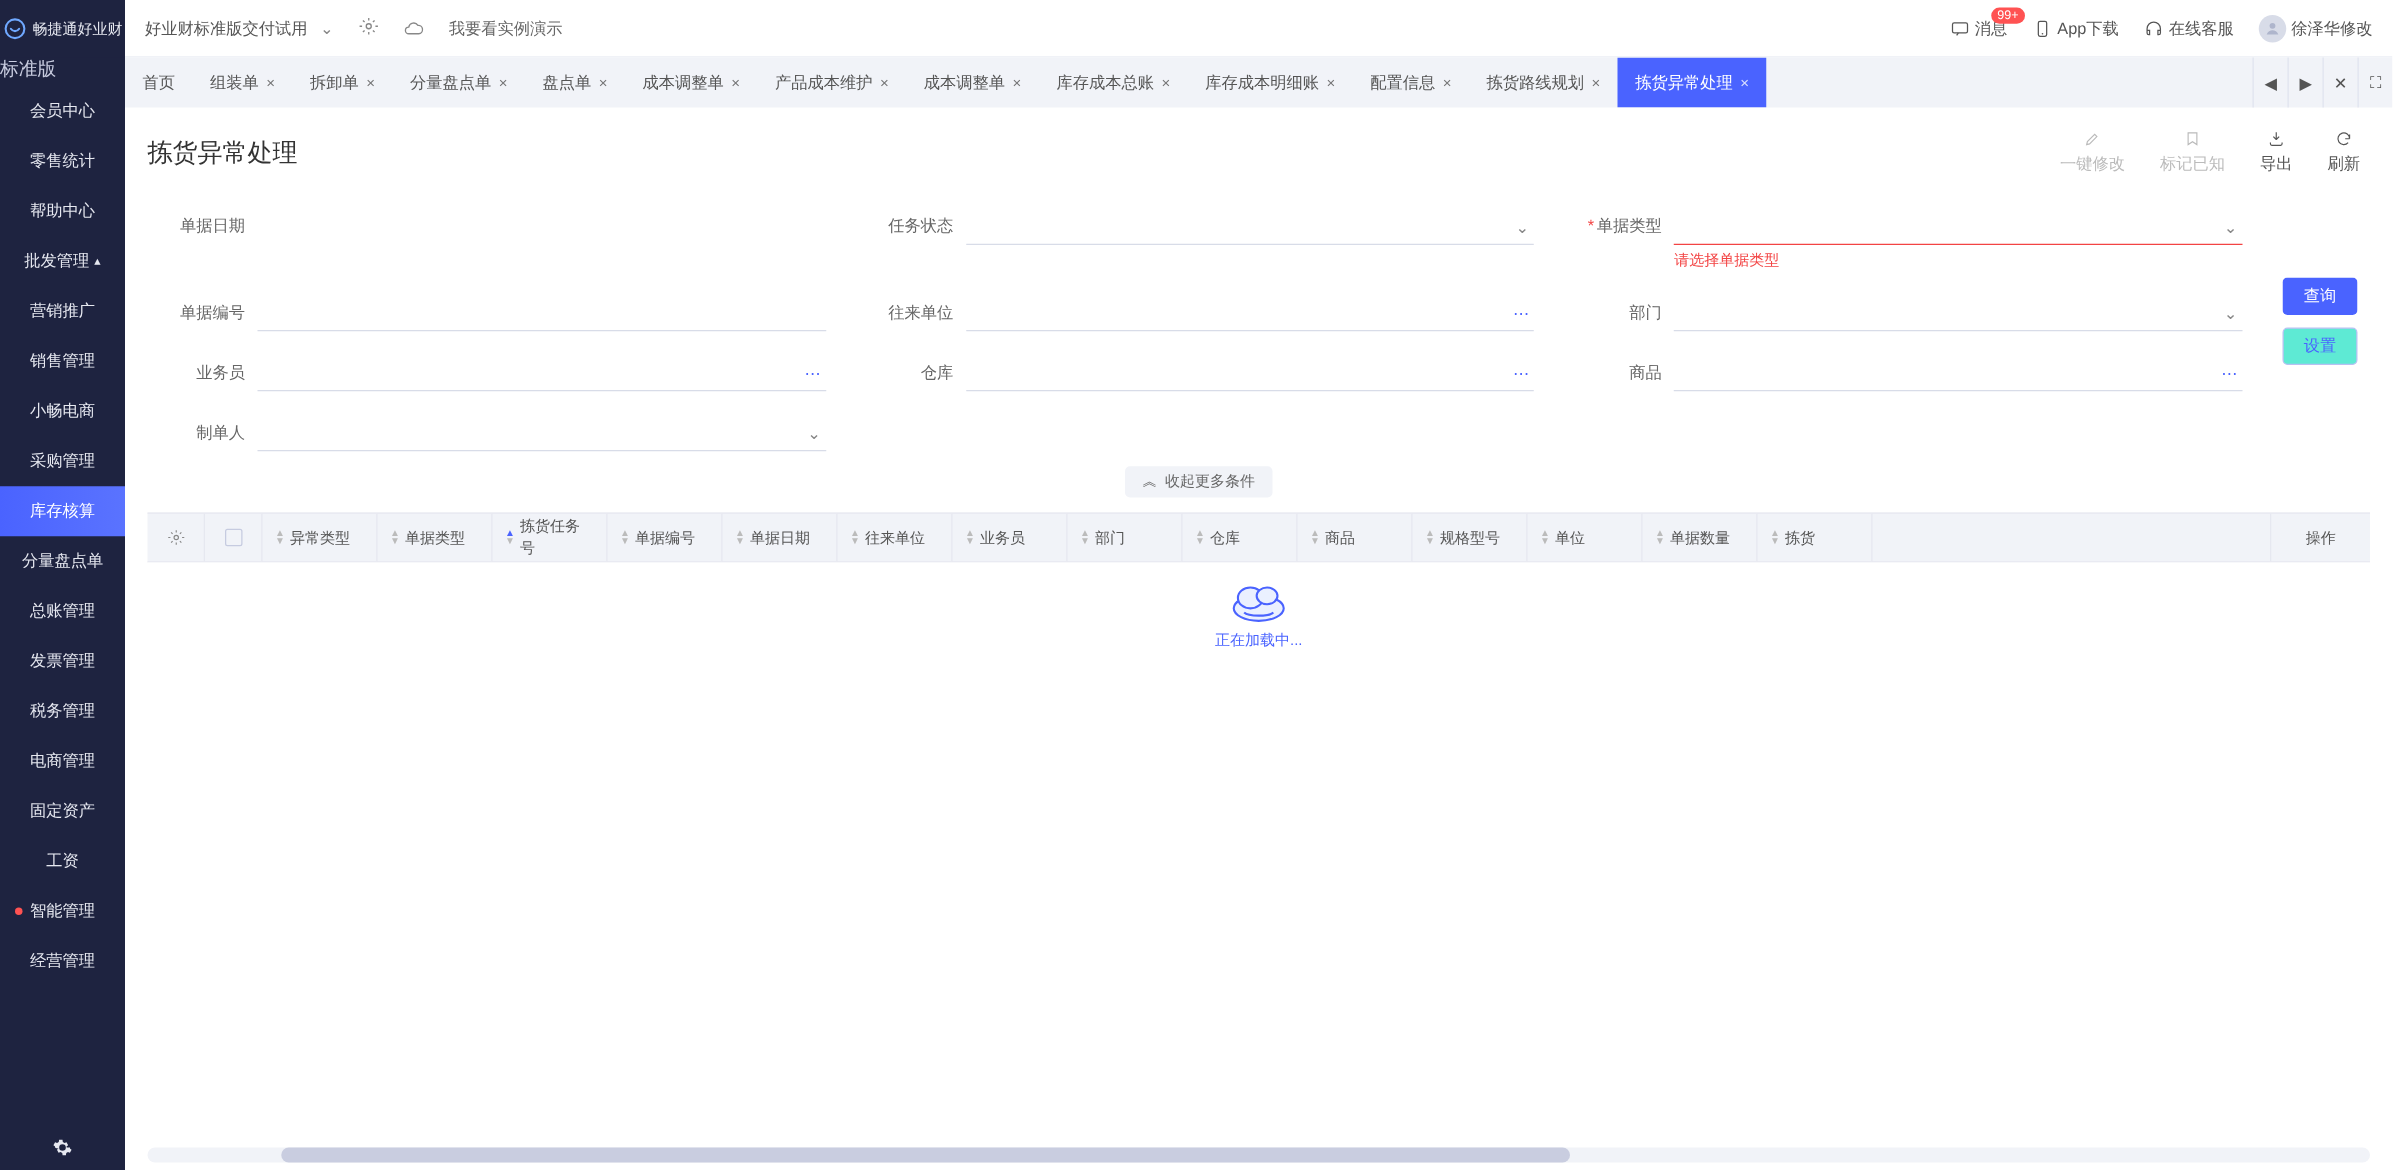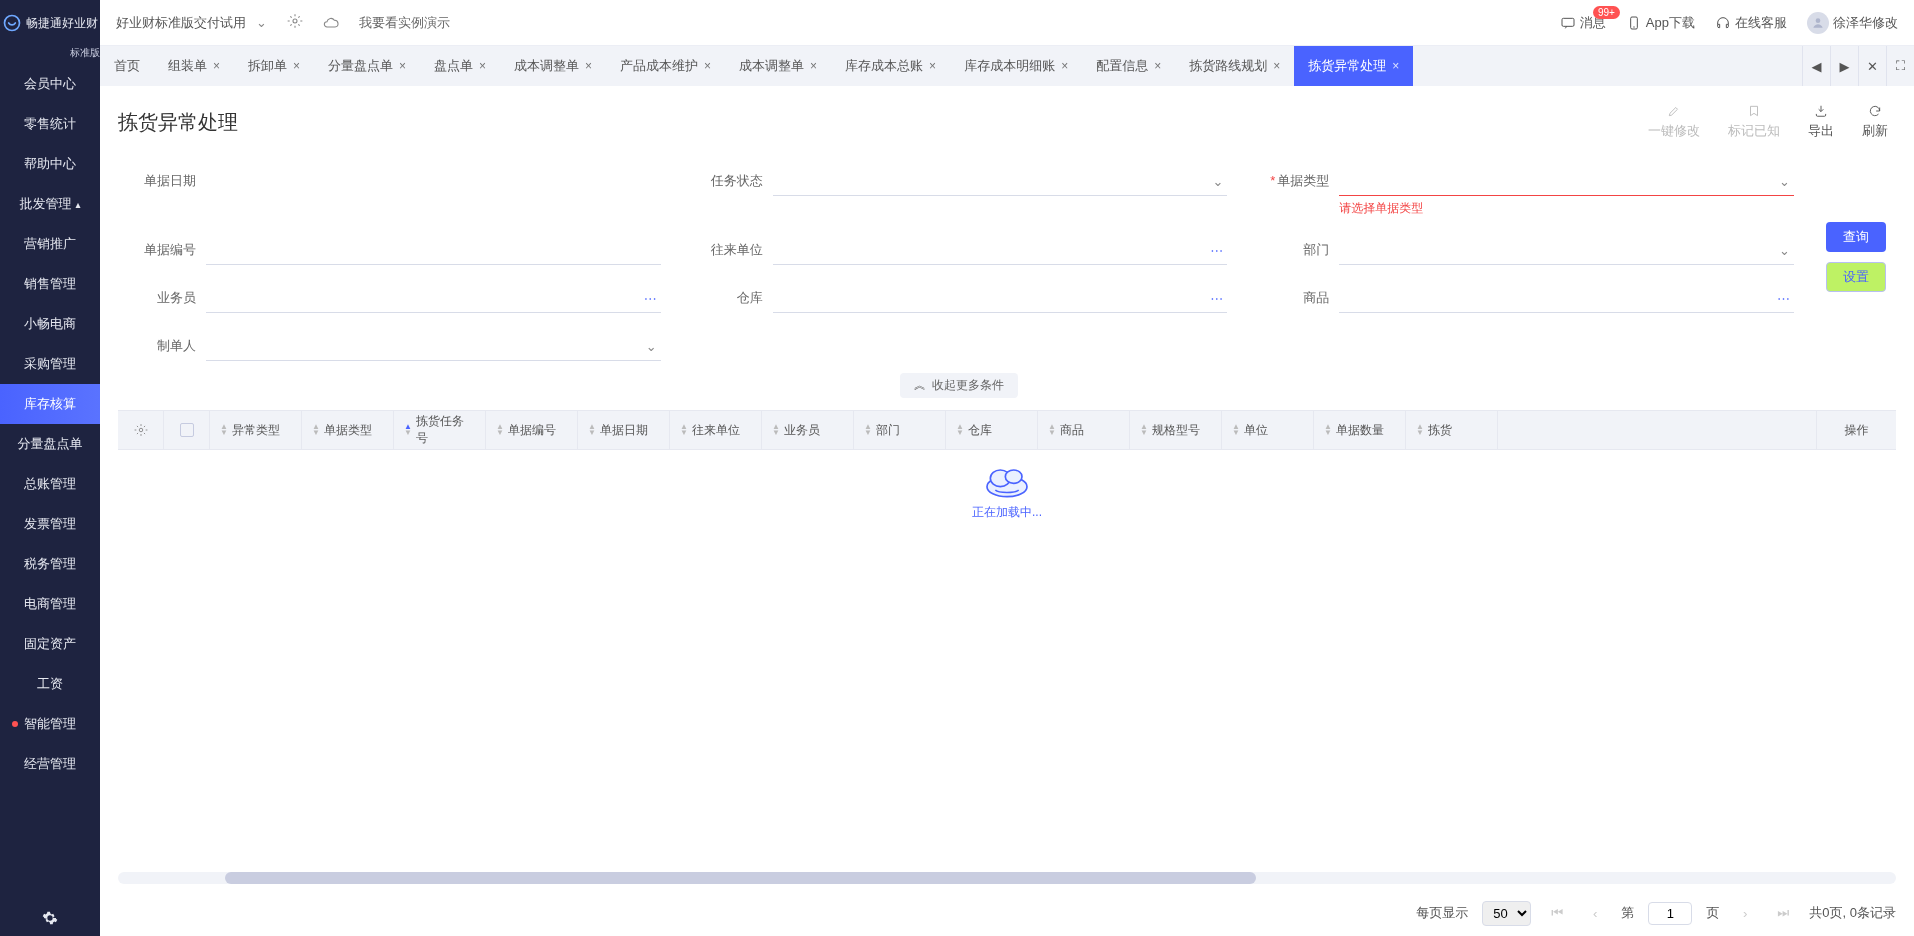--- a/index.html
+++ b/index.html
@@ -4,21 +4,21 @@
 <style>
   * { box-sizing: border-box; margin: 0; padding: 0; }
   html, body { height: 100%; font-family: "Microsoft YaHei", "PingFang SC", sans-serif; font-size: 13px; color: #333; background: #fff; }
   body { display: flex; overflow: hidden; }
 
   
   .sidebar { width: 100px; background: #1e2340; color: #e6e8f0; display: flex; flex-direction: column; flex-shrink: 0; }
   .sidebar-logo { height: 46px; display: flex; align-items: center; justify-content: center; gap: 4px; background: #1e2340; font-size: 12px; }
   .sidebar-logo svg { width: 20px; height: 20px; }
   .sidebar-logo-text { font-size: 12px; }
-  .sidebar-sub { font-size: 10px; text-align: right; padding-bottom: 4px; color: #c9cde0; }
+  .sidebar-sub { font-size: 15px; text-align: left; padding-bottom: 4px; color: #c9cde0; }
   .sidebar-menu { flex: 1; overflow-y: auto; }
   .sidebar-item { height: 40px; display: flex; align-items: center; justify-content: center; font-size: 13px; cursor: pointer; color: #e6e8f0; position: relative; }
   .sidebar-item.active { background: linear-gradient(90deg, #4a63ff, #5a73ff); color: #fff; }
   .sidebar-item .caret { margin-left: 4px; font-size: 10px; }
   .sidebar-item .dot { width: 6px; height: 6px; border-radius: 50%; background: #ff5252; position: absolute; left: 12px; top: 50%; transform: translateY(-50%); }
   .sidebar-footer { height: 36px; display: flex; align-items: center; justify-content: center; color: #e6e8f0; }
 
   
   .main { flex: 1; display: flex; flex-direction: column; min-width: 0; }
 
@@ -60,21 +60,21 @@
   .field-input .suffix { margin-left: auto; color: #888; cursor: pointer; padding: 0 4px; }
   .field-input .more { color: #4a63ff; }
   .err-msg { color: #f34444; font-size: 12px; margin-top: 4px; }
   .date-opts { display: flex; gap: 10px; font-size: 13px; align-items: center; }
   .date-opts .opt { color: #555; cursor: pointer; padding: 2px 8px; border-radius: 10px; }
   .date-opts .opt.active { background: #4a63ff; color: #fff; }
   .date-range { font-size: 12px; color: #888; margin-top: 2px; }
   .filter-side { display: flex; flex-direction: column; gap: 10px; align-items: center; position: absolute; right: 28px; top: 136px; }
   .btn { padding: 5px 16px; border-radius: 4px; cursor: pointer; font-size: 13px; border: 1px solid transparent; }
   .btn-primary { background: #4a63ff; color: #fff; }
-  .btn-outline { background: #bef264; color: #4a63ff; border-color: #b7c0f2; }
+  .btn-outline { background: #5eead4; color: #4a63ff; border-color: #b7c0f2; }
 
   
   .collapse-bar { text-align: center; margin: 12px 0; }
   .collapse-btn { display: inline-flex; align-items: center; gap: 6px; background: #f1f3f8; border: none; padding: 4px 14px; border-radius: 4px; color: #666; cursor: pointer; font-size: 12px; }
 
   
   .table-wrap { flex: 1; display: flex; flex-direction: column; padding: 0 18px; min-height: 0; }
   .table-head { display: flex; background: #f1f3f8; height: 40px; align-items: center; border-top: 1px solid #e6e8f0; border-bottom: 1px solid #e6e8f0; }
   .th { flex-shrink: 0; padding: 0 10px; font-size: 12px; color: #555; display: flex; align-items: center; gap: 4px; border-right: 1px solid #e6e8f0; height: 100%; }
   .th.action { margin-left: auto; border-right: none; border-left: 1px solid #e6e8f0; justify-content: center; }
@@ -537,27 +537,15 @@
             <path d="M18 36c4 4 24 4 28 0" stroke="#4a63ff" stroke-width="2" fill="none"></path>
           </svg>
           <span>正在加载中...</span>
         </div>
       </div>
       <div class="hscroll">
           <div class="thumb"></div>
         </div>
     </div>
 
-    <div class="pagination">
-      <span>每页显示</span>
-      <select><option id="per-page-opt">50</option></select>
-      <button class="pgbtn" disabled="">⏮</button>
-      <button class="pgbtn" disabled="">‹</button>
-      <span>第</span>
-      <input value="1" style="">
-      <span>页</span>
-      <button class="pgbtn" disabled="">›</button>
-      <button class="pgbtn" disabled="">⏭</button>
-      <span>共0页, 0条记录</span>
-    </div>
 
   </div>
 </div>
 
 </body></html>

